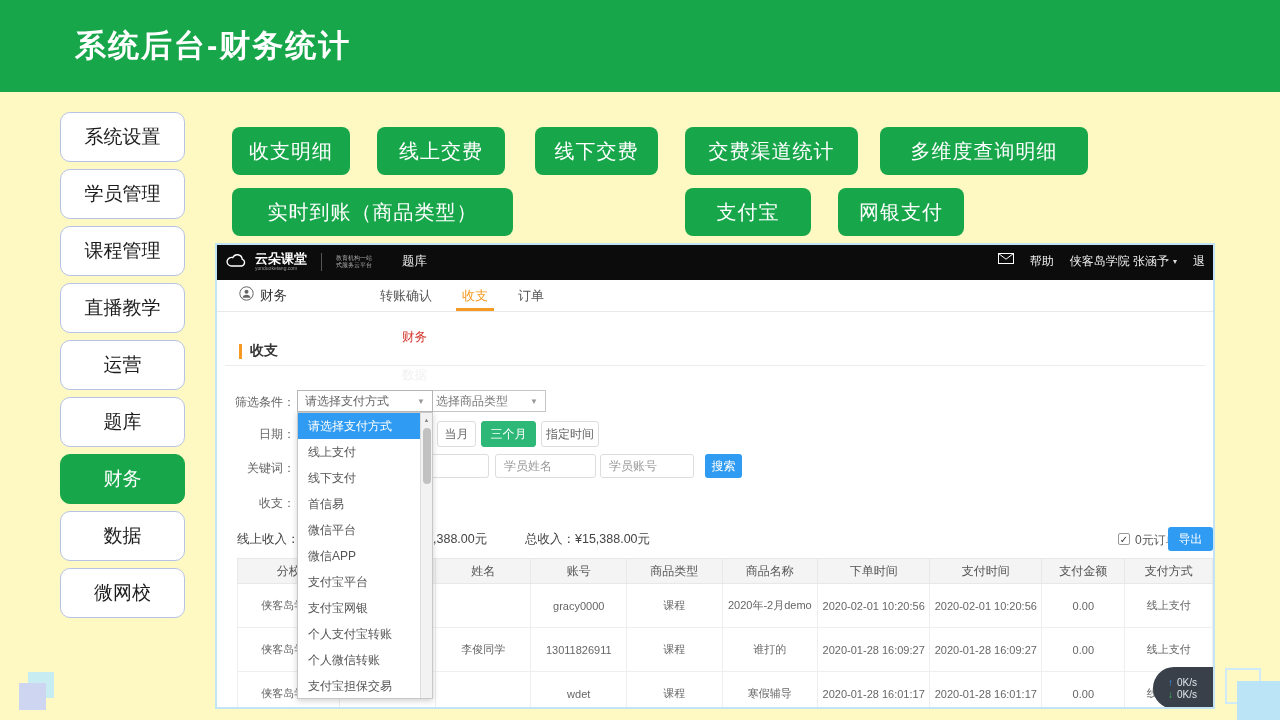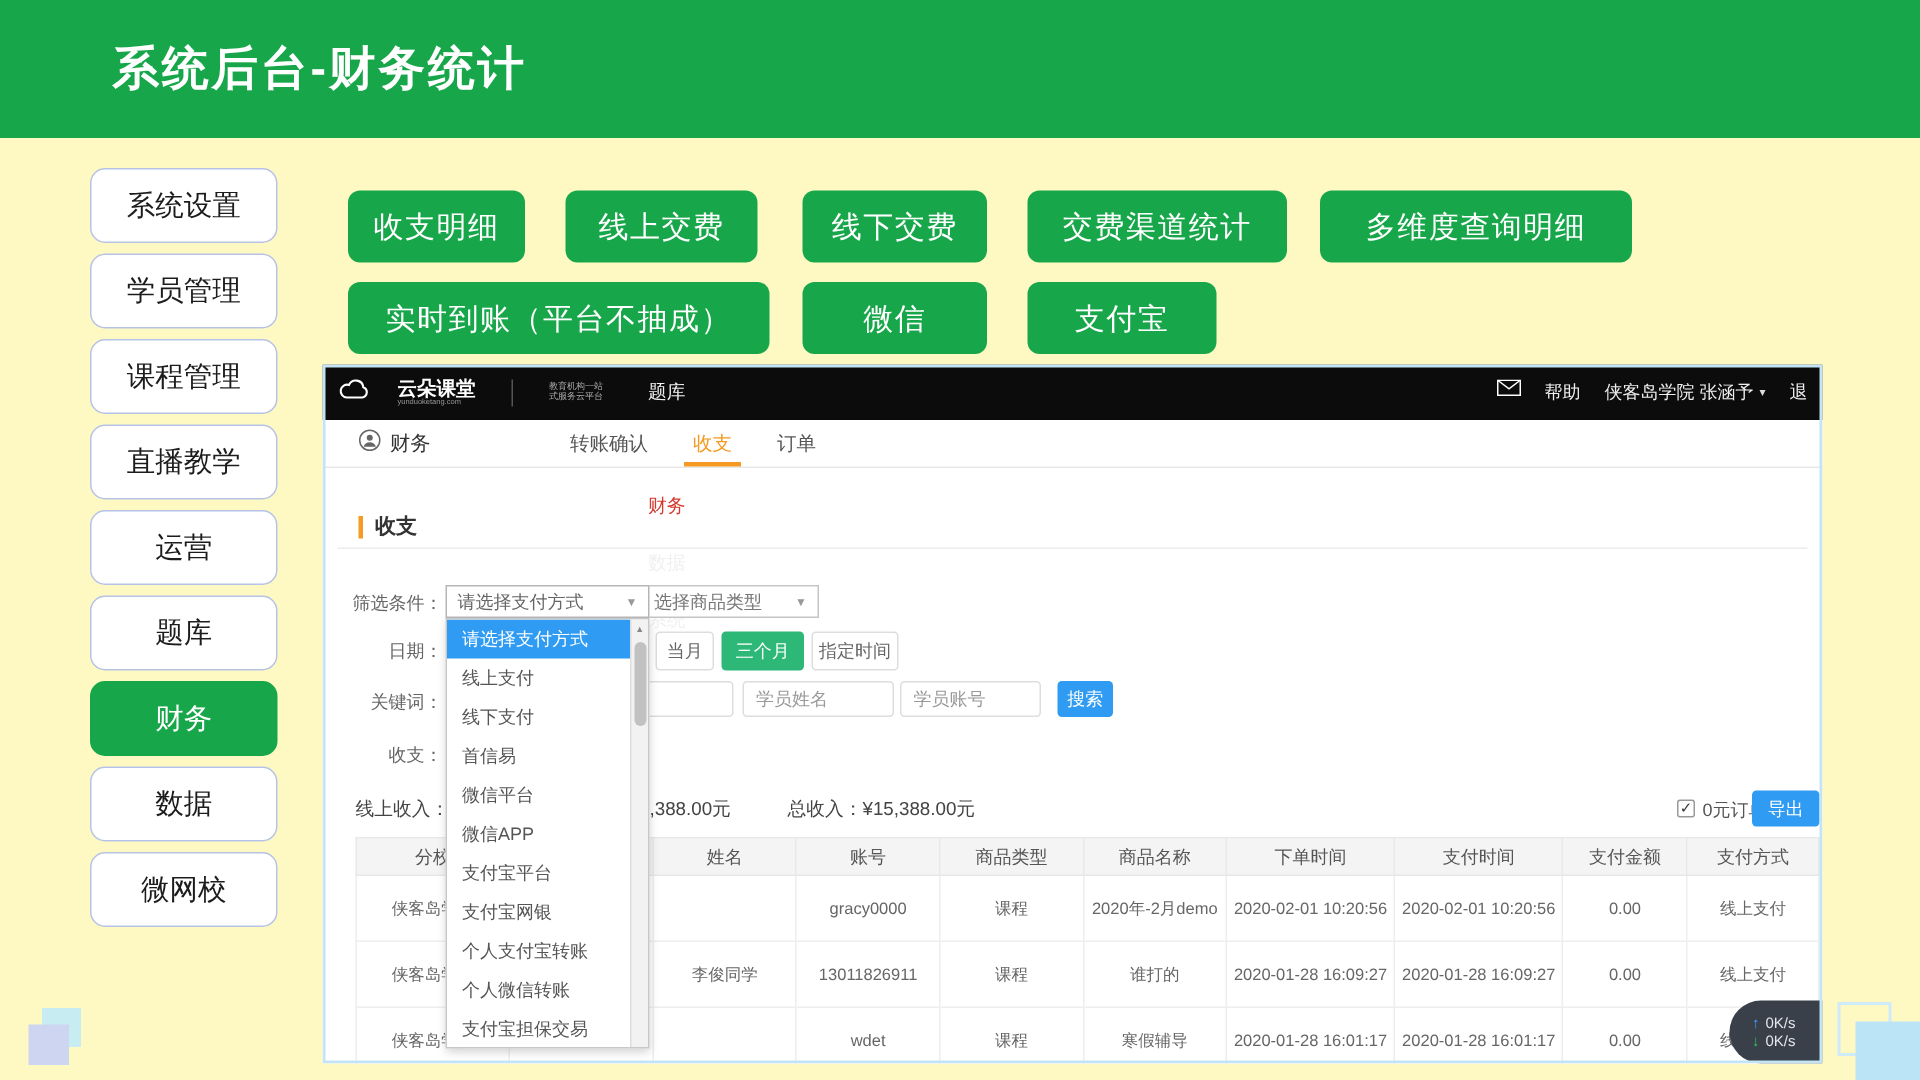--- a/index.html
+++ b/index.html
@@ -16,21 +16,21 @@
   .side-btn.active{background:var(--green,#17a74a);border-color:var(--green,#17a74a);color:#fff;}
 
   
   .feat-btn{position:absolute;height:48px;background:var(--green,#17a74a);border-radius:8px;color:#fff;font-size:20px;display:flex;align-items:center;justify-content:center;letter-spacing:1px;white-space:nowrap;}
 
   
   .shot{position:absolute;left:215px;top:243px;width:1000px;height:466px;background:#fff;overflow:hidden;}
   .shot-frame{position:absolute;inset:0;border:2px solid #c2e4f5;z-index:45;pointer-events:none;}
 
   .topnav{position:absolute;left:0;top:0;width:100%;height:37px;background:#0c0c0c;display:flex;align-items:center;padding:0 10px;color:#eee;}
-  .logo{display:flex;align-items:center;gap:18px;}
+  .logo{display:flex;align-items:center;gap:8px;}
   .logo-main{font-size:13px;font-weight:bold;color:#fff;line-height:13px;}
   .logo-sub{font-size:5px;color:#999;line-height:6px;}
   .logo-div{width:1px;height:18px;background:#555;margin:0 6px;}
   .tagline{font-size:6px;color:#aaa;line-height:7px;}
   .nav-items{display:flex;gap:21px;margin-left:30px;flex-direction:column;}
   .nav-item{font-size:12.5px;color:#f0f0f0;cursor:default;white-space:nowrap;}
   .nav-item.active{color:var(--red,#d43a2f);}
   .nav-right{margin-left:auto;display:flex;align-items:flex-start;gap:16px;font-size:12px;color:#eee;white-space:nowrap;}
   .nav-account{display:flex;align-items:center;gap:4px;}
   .nav-caret{font-size:8px;color:#ddd;}
@@ -307,16 +307,16 @@
   <div class="sq sq-cyan"></div>
   <div class="sq sq-lav"></div>
   <div class="sq sq-outline"></div>
   <div class="sq sq-fill"></div>
 
 <div class="feat-btn" style="left: 232px; top: 127px; width: 118px;">收支明细</div>
     <div class="feat-btn" style="left: 377px; top: 127px; width: 128px;">线上交费</div>
     <div class="feat-btn" style="left: 535px; top: 127px; width: 123px;">线下交费</div>
     <div class="feat-btn" style="left: 685px; top: 127px; width: 173px;">交费渠道统计</div>
     <div class="feat-btn" style="left: 880px; top: 127px; width: 208px;">多维度查询明细</div>
-    <div class="feat-btn" style="left: 232px; top: 188px; width: 281px;">实时到账（平台不抽成）</div>
-    <div class="feat-btn" style="left: 535px; top: 188px; width: 123px;">微信</div>
+    <div class="feat-btn" style="left: 232px; top: 188px; width: 281px;">实时到账（商品类型）</div>
     <div class="feat-btn" style="left: 685px; top: 188px; width: 126px;">支付宝</div>
+    <div class="feat-btn" style="left: 838px; top: 188px; width: 126px;">网银支付</div>
   </div>
 
 </body></html>

